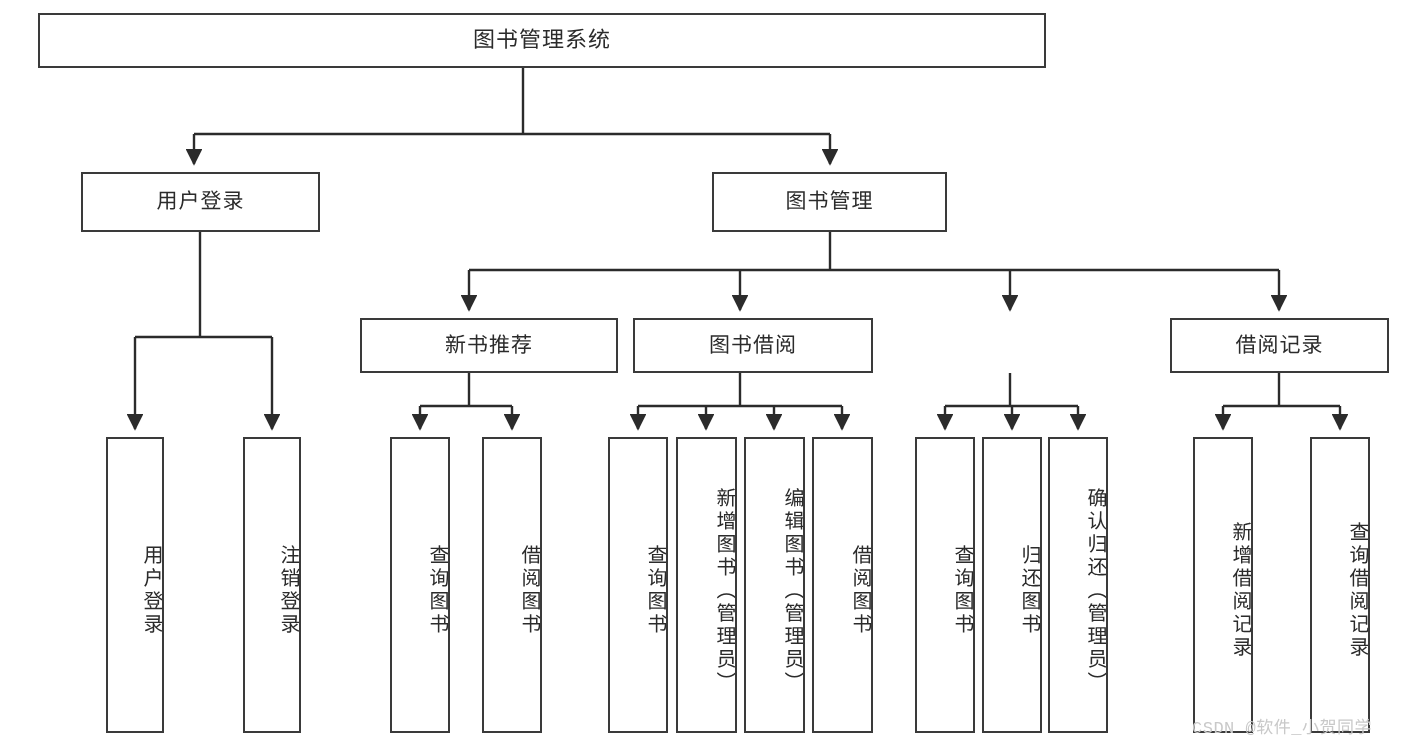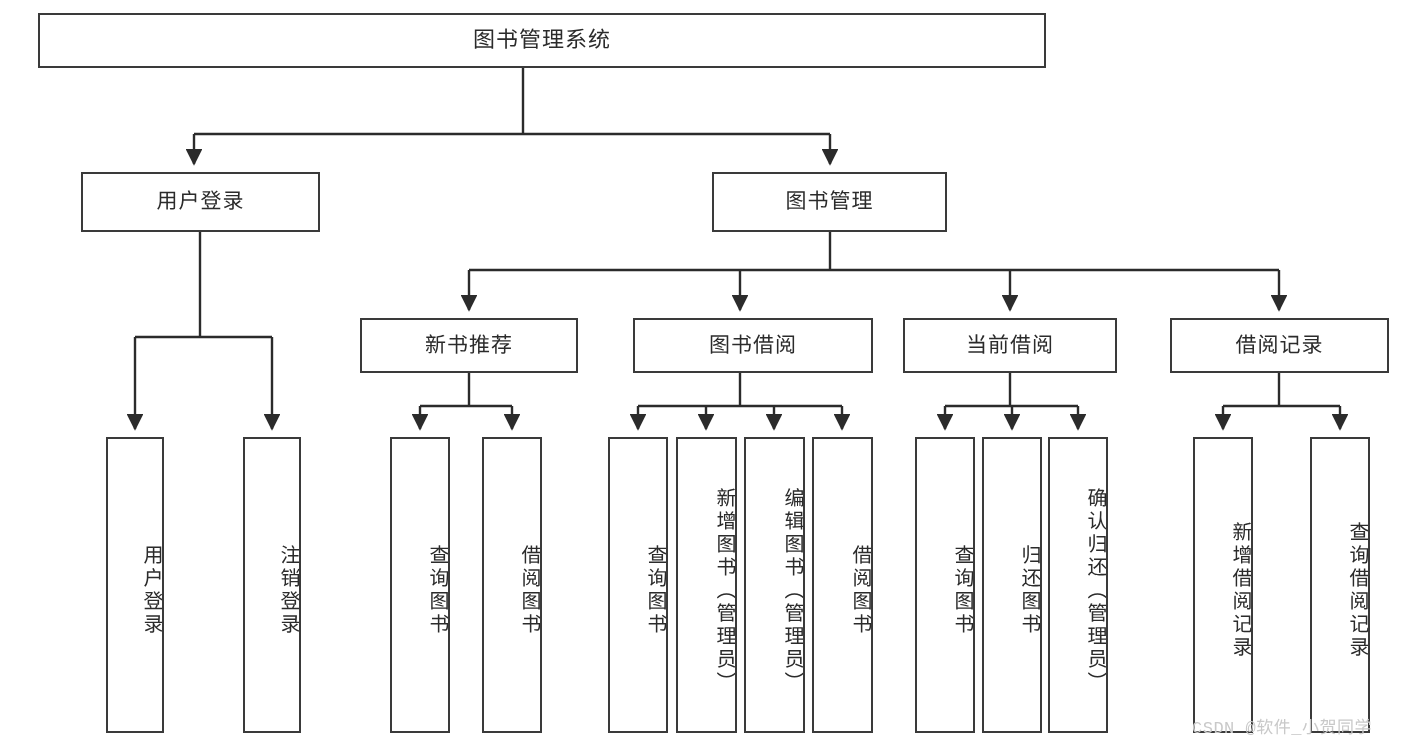--- a/index.html
+++ b/index.html
@@ -125,28 +125,25 @@
     <span>图书管理系统</span>
   </div>
 
   <div class="node node-h" style="left: 81px; top: 172px; width: 239px; height: 60px;">
     <span>用户登录</span>
   </div>
   <div class="node node-h" style="left: 712px; top: 172px; width: 235px; height: 60px;">
     <span>图书管理</span>
   </div>
 
-  <div class="node node-h" style="left: 360px; top: 318px; width: 218px; height: 55px;">
+  <div class="node node-h" style="left: 360px; top: 318px; width: 258px; height: 55px;">
     <span>新书推荐</span>
   </div>
   <div class="node node-h" style="left: 633px; top: 318px; width: 240px; height: 55px;">
     <span>图书借阅</span>
-  </div>
-  <div class="node node-h" style="left: 903px; top: 318px; width: 214px; height: 55px;">
-    <span>当前借阅</span>
   </div>
   <div class="node node-h" style="left: 1170px; top: 318px; width: 219px; height: 55px; font-family: Liberation Serif, serif;">
     <span>借阅记录</span>
   </div>
 
   <div class="node node-leaf" style="left: 106px; top: 437px; width: 58px; height: 296px;">用户登录</div>
   <div class="node node-leaf" style="left: 243px; top: 437px; width: 58px; height: 296px;">注销登录</div>
   <div class="node node-leaf" style="left: 390px; top: 437px; width: 60px; height: 296px;">查询图书</div>
   <div class="node node-leaf" style="left: 482px; top: 437px; width: 60px; height: 296px;">借阅图书</div>
   <div class="node node-leaf" style="left: 608px; top: 437px; width: 60px; height: 296px;">查询图书</div>

